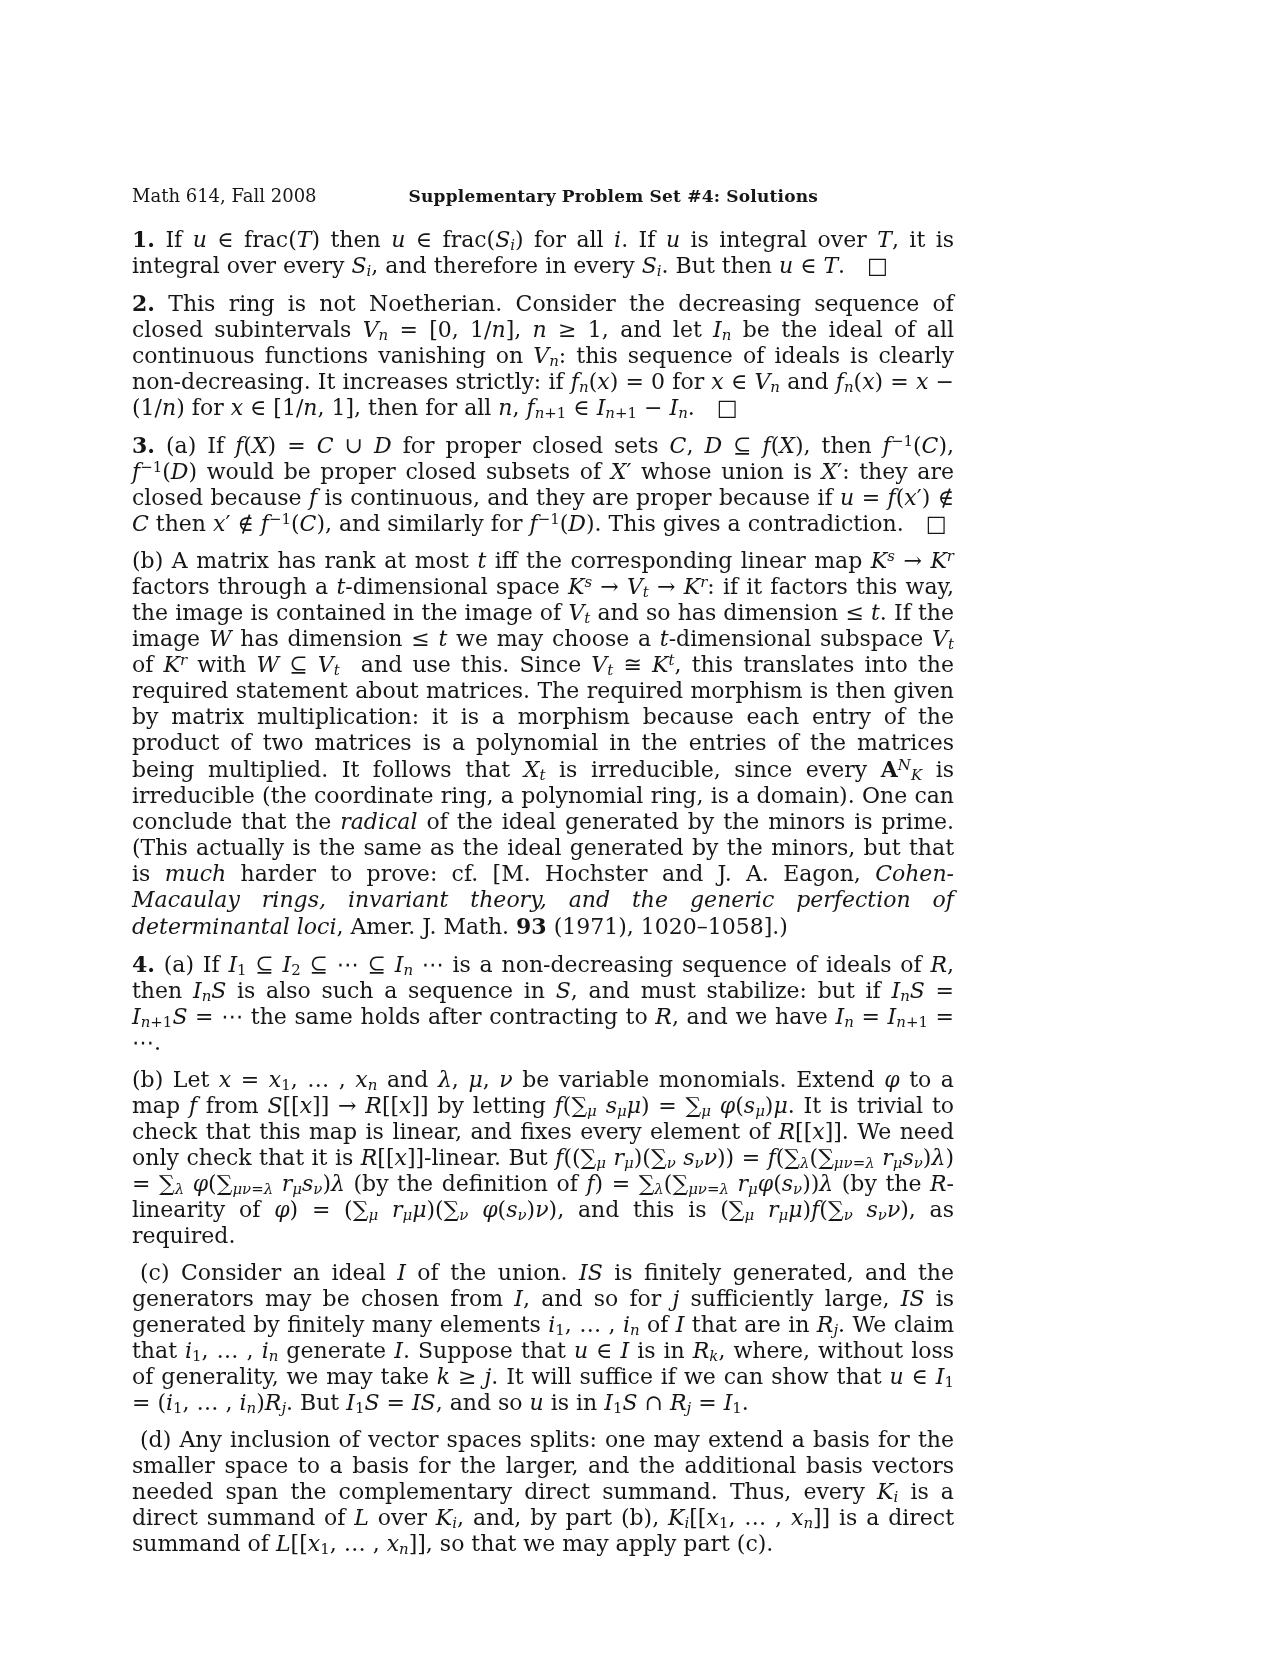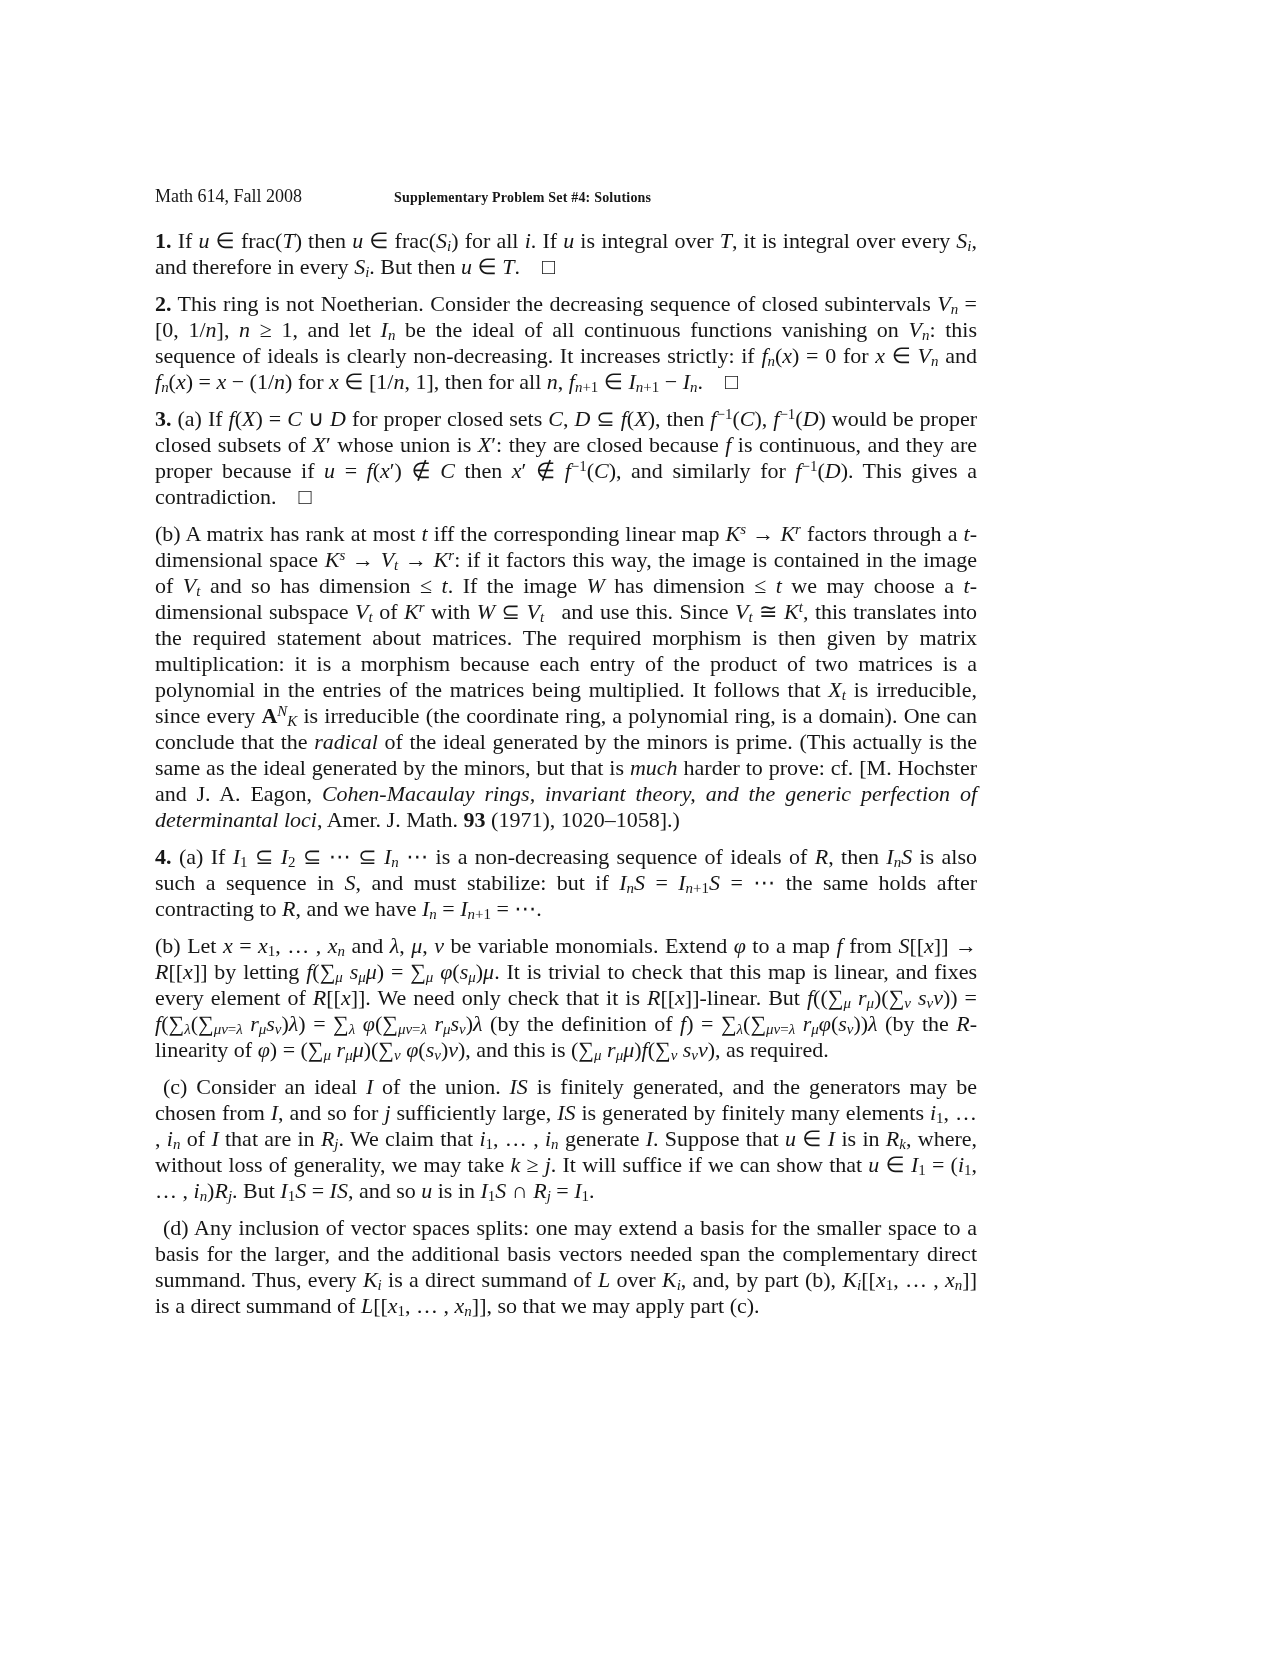--- a/index.html
+++ b/index.html
@@ -7,38 +7,37 @@
     position: relative;
     width: 1280px;
     height: 1656px;
     background: #ffffff;
     font-family: "DejaVu Serif", "Liberation Serif", serif;
     color: #161616;
     overflow: hidden;
   }
   .doc {
     position: absolute;
-    left: 155px;
+    left: 132px;
     top: 183px;
     width: 822px;
-    font-family: Liberation Serif, serif;
   }
   .doc-header {
     display: flex;
     align-items: baseline;
     margin-bottom: 17px;
     white-space: nowrap;
   }
   .course-label {
     font-size: 18px;
     line-height: 26px;
   }
   .doc-title {
     font-weight: bold;
-    font-size: 14px;
+    font-size: 17px;
     line-height: 26px;
     margin-left: 92px;
     letter-spacing: 0.2px;
   }
   p.para {
     font-size: 22px;
     line-height: 26px;
     text-align: justify;
     margin: 0 0 11px 0;
   }

